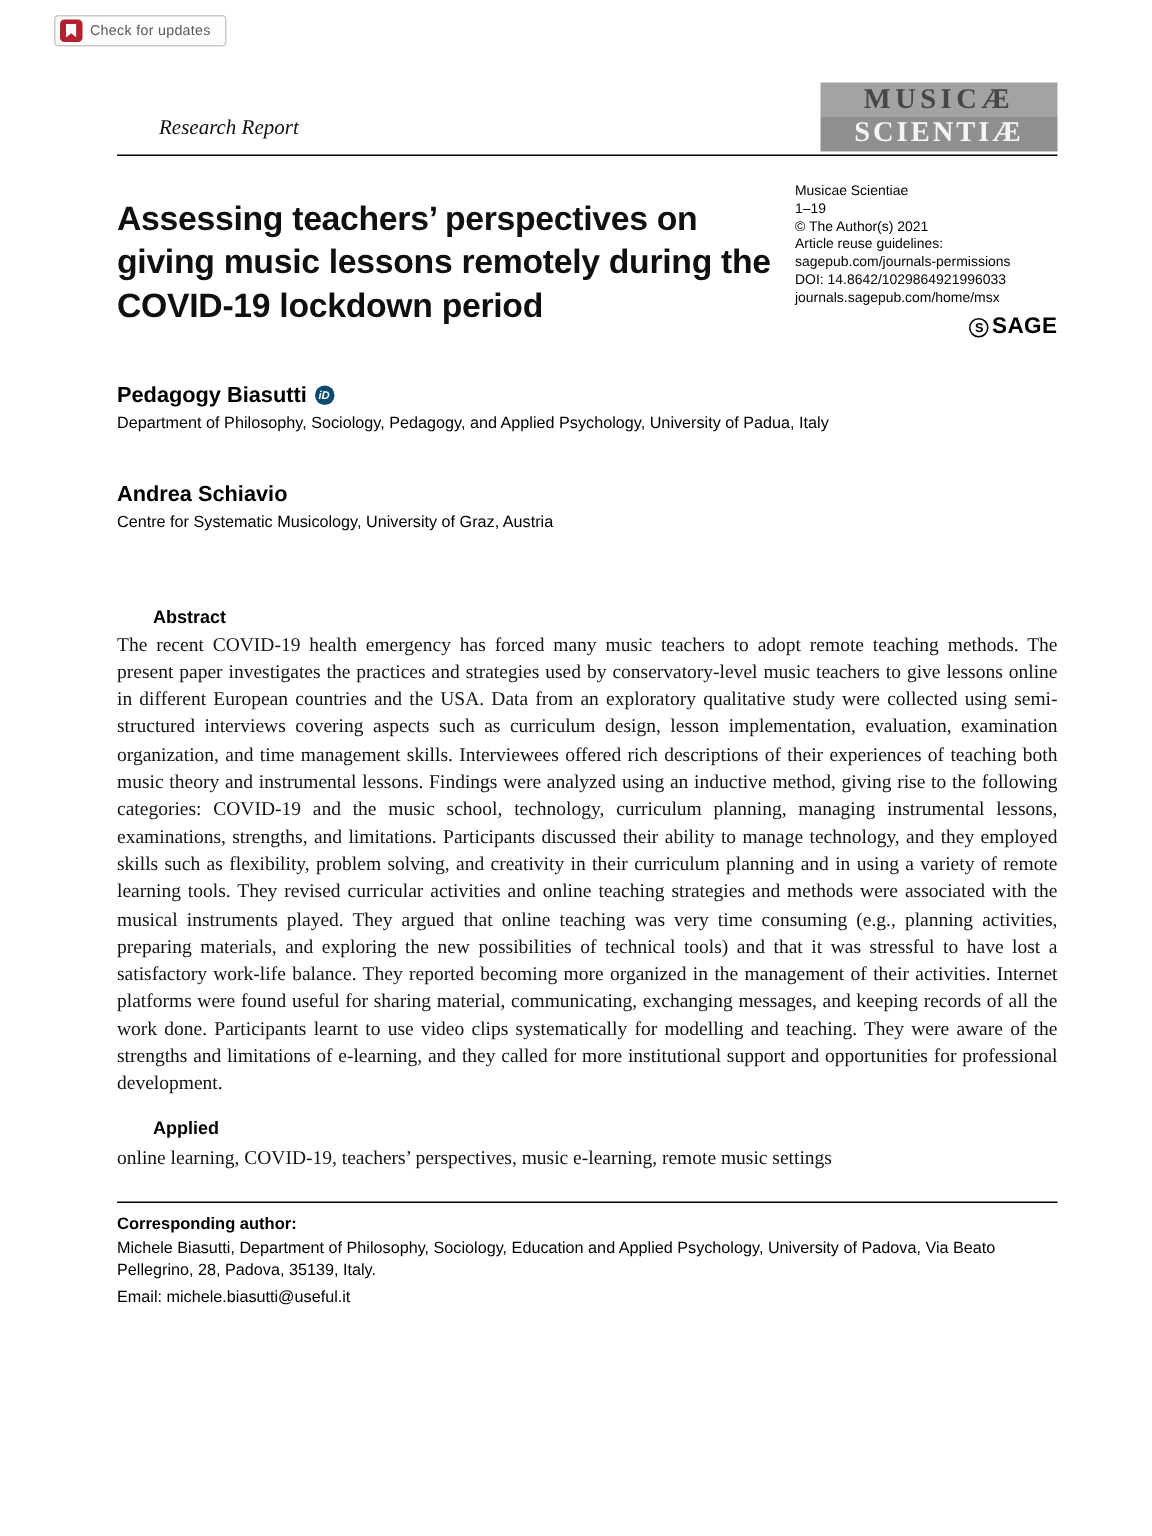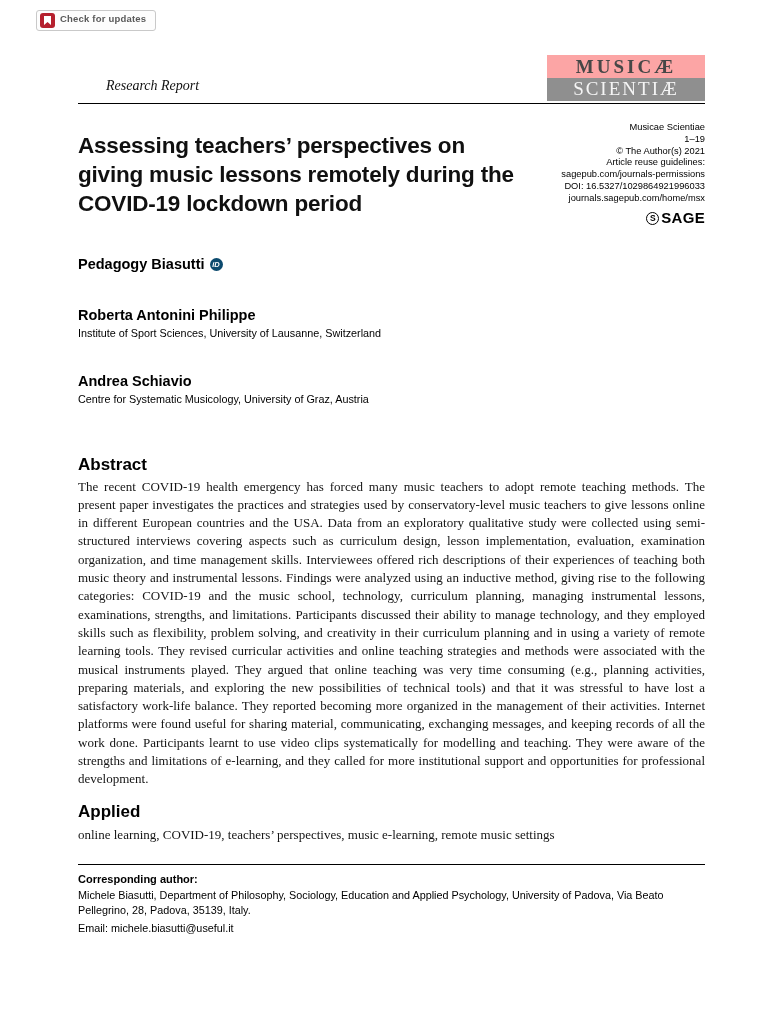--- a/index.html
+++ b/index.html
@@ -9,54 +9,54 @@
     font-family:"Liberation Sans", sans-serif;
     color:#1a1a1a;
     position:relative;
     overflow:hidden;
   }
   .page { position:relative; width:768px; height:1024px; padding:10px 63px 0 78px; }
 
   
   .badge {
     position:absolute; left:36px; top:10px;
-    display:flex; gap:5px;
+    display:flex; align-items:center; gap:5px;
     border:1px solid #c9c9c9; border-radius:3px;
-    padding:2px 9px 2px 3px; background:#fdfdfd; cursor:pointer;font-weight:bold;
+    padding:2px 9px 2px 3px; background:#fdfdfd; cursor:pointer;
   }
   .badge-icon { width:15px; height:15px; border-radius:3px; background:#b5202e; position:relative; flex:0 0 auto; }
   .badge-icon::after {
     content:""; position:absolute; left:4px; top:3px; width:7px; height:9px; background:#ffffff;
     clip-path: polygon(0 0, 100% 0, 100% 100%, 50% 68%, 0 100%);
   }
   .badge-label { font-size:9.5px; color:#595959; letter-spacing:0.2px; }
 
   
   .header-row { margin-top:45px; display:flex; justify-content:space-between; align-items:flex-end; }
   .section-label { font-family:"Liberation Serif", serif; font-style:italic; font-size:14px; padding-bottom:7px; color:#111;margin-left:28px; }
   .journal-logo { width:158px; }
   .logo-top {
-    background:#fca5a5; color:#474747;
+    background:#a3a3a3; color:#474747;
     font-family:"Liberation Serif", serif; font-weight:bold;
     font-size:19px; letter-spacing:3px; text-align:center; padding:1px 0 0 0; line-height:22px;
   }
   .logo-bottom {
     background:#8f8f8f; color:#f5f5f5;
-    font-family:"Liberation Serif", serif; font-weight:normal;
+    font-family:"Liberation Serif", serif; font-weight:bold;
     font-size:19px; letter-spacing:2px; text-align:center; padding:0 0 1px 0; line-height:22px;
   }
   .header-rule { border:none; border-top:1.2px solid #000; margin-top:2px; height:0; }
 
   
   .title-row { display:flex; justify-content:space-between; margin-top:18px; }
   .title {
     width:445px; font-size:22.5px; line-height:1.28; font-weight:bold;
     letter-spacing:-0.2px; color:#101010; padding-top:10px;
   }
-  .meta { text-align:right; font-size:9.3px; line-height:11.8px; color:#000; width:175px; }
+  .meta { font-size:9.3px; line-height:11.8px; color:#000; width:175px; }
   .meta .meta-link { cursor:pointer; }
   .sage-logo { margin-top:7px; display:flex; justify-content:flex-end; align-items:center; gap:2px; }
   .sage-circle {
     width:13px; height:13px; border:1.3px solid #000; border-radius:50%;
     display:inline-flex; align-items:center; justify-content:center;
     font-size:8.5px; font-weight:bold; line-height:1;
   }
   .sage-text { font-size:15px; font-weight:bold; letter-spacing:0.3px; }
 
   
@@ -65,21 +65,21 @@
   .author-name { font-size:14.5px; font-weight:bold; color:#000; }
   .orcid {
     display:inline-flex; width:13px; height:13px; border-radius:50%;
     background:#0c4a6e; color:#fff; font-size:7.5px; font-weight:bold; font-style:italic;
     align-items:center; justify-content:center; margin-left:5px; vertical-align:2px; cursor:pointer;
   }
   .affiliation { font-size:10.8px; margin-top:3px; color:#000; }
 
   
   .abstract { margin-top:50px; }
-  .h2 { font-size:17px; font-weight:bold; color:#000; }
+  .h2 { font-size:12px; font-weight:bold; color:#000;margin-left:24px; }
   .serif-body {
     font-family:"Liberation Serif", serif; font-size:13px; line-height:18.3px;
     text-align:justify; margin-top:3px; color:#141414;
   }
   .keywords { margin-top:13px; }
   .keywords .serif-body { text-align:left; margin-top:4px; }
 
   
   .corresponding { margin-top:20px; border-top:1.2px solid #000; padding-top:8px; }
   .h3 { font-size:11px; font-weight:bold; color:#000; }
@@ -106,40 +106,35 @@
   <hr class="header-rule">
 
   <div class="title-row">
     <h1 class="title">Assessing teachers’ perspectives on giving music lessons remotely during the COVID-19 lockdown period</h1>
     <div class="meta">
       <div>Musicae Scientiae</div>
       <div>1–19</div>
       <div>© The Author(s) 2021</div>
       <div>Article reuse guidelines:</div>
       <div class="meta-link">sagepub.com/journals-permissions</div>
-      <div>DOI: 16.5327/1029864921996033</div>
+      <div>DOI: 14.8642/1029864921996033</div>
       <div class="meta-link">journals.sagepub.com/home/msx</div>
       <div class="sage-logo">
         <span class="sage-circle">S</span>
         <span class="sage-text">SAGE</span>
       </div>
     </div>
   </div>
 
   <div class="authors">
     <div class="author-block">
       <div>
         <span class="author-name">Pedagogy Biasutti</span><span class="orcid">iD</span>
       </div>
-    </div>
-    <div class="author-block">
-      <div>
-        <span class="author-name">Roberta Antonini Philippe</span>
-      </div>
-      <div class="affiliation">Institute of Sport Sciences, University of Lausanne, Switzerland</div>
+      <div class="affiliation">Department of Philosophy, Sociology, Pedagogy, and Applied Psychology, University of Padua, Italy</div>
     </div>
     <div class="author-block">
       <div>
         <span class="author-name">Andrea Schiavio</span>
       </div>
       <div class="affiliation">Centre for Systematic Musicology, University of Graz, Austria</div>
     </div>
   </div>
 
   <div class="abstract">

